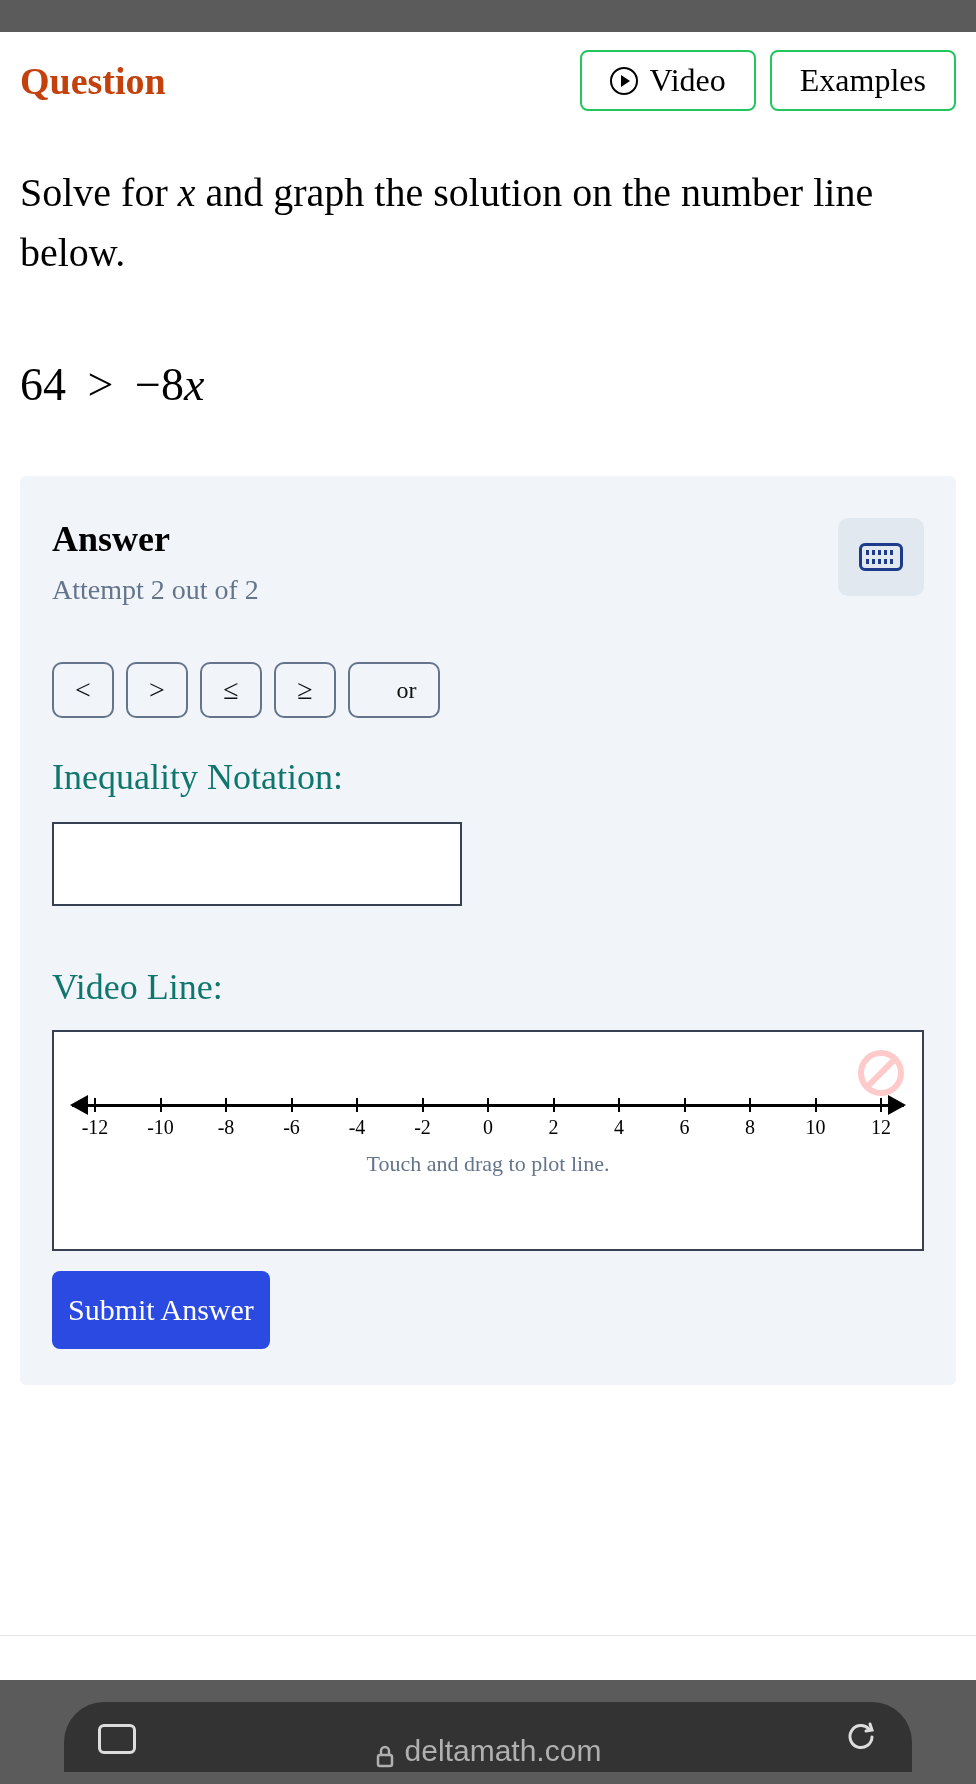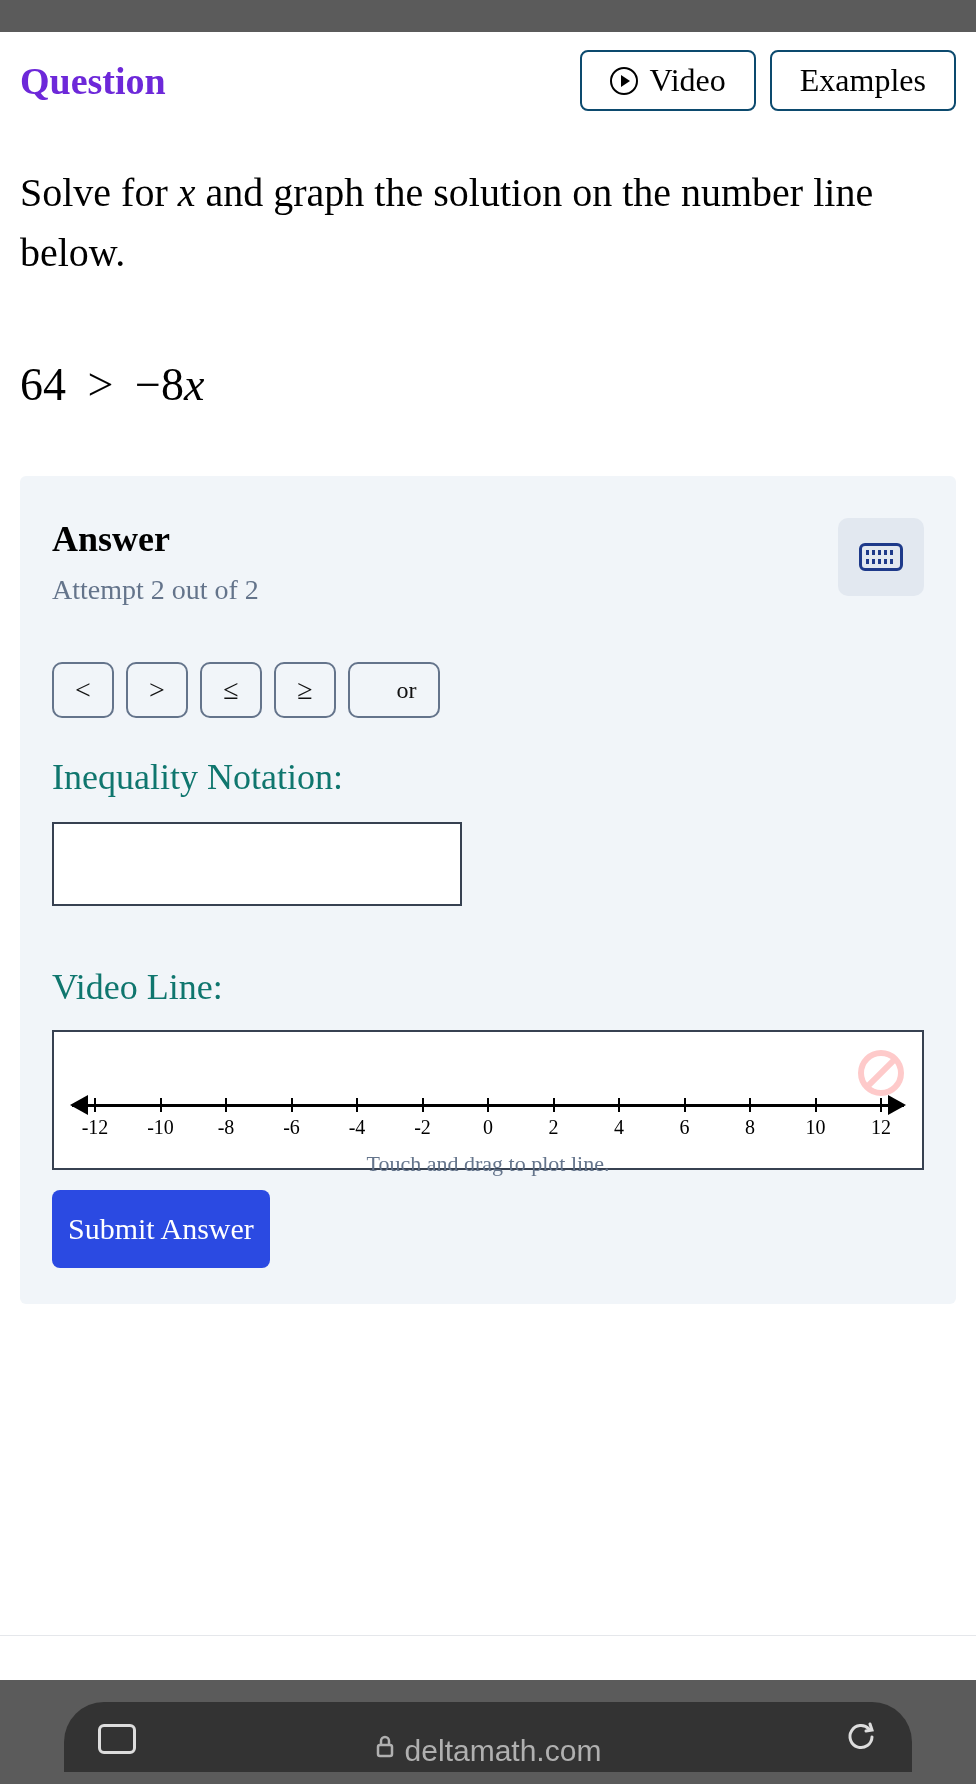--- a/index.html
+++ b/index.html
@@ -22,28 +22,28 @@
   display: flex;
   align-items: center;
   justify-content: space-between;
   padding: 18px 0 12px 0;
   gap: 12px;
 }
 .question-title {
   font-size: 38px;
   font-weight: bold;
   font-family: Georgia, serif;
-  color: #6d28d9;
+  color: #c2410c;
 }
 .header-buttons {
   display: flex;
   gap: 14px;
 }
 .header-btn {
-  border: 2px solid #0c4a6e;
+  border: 2px solid #22c55e;
   border-radius: 8px;
   padding: 10px 28px;
   font-size: 32px;
   font-family: Georgia, serif;
   background: #fff;
   display: flex;
   align-items: center;
   gap: 12px;
   cursor: pointer;
 }
@@ -173,21 +173,21 @@
   background: #fff;
   margin-top: 24px;
   font-size: 28px;
   padding: 8px 12px;
   font-family: Georgia, serif;
 }
 .number-line-box {
   border: 2px solid #374151;
   background: #fff;
   margin-top: 22px;
-  height: 140px;
+  height: 221px;
   position: relative;
   padding-top: 72px;
 }
 .cancel-icon {
   position: absolute;
   right: 18px;
   top: 18px;
   width: 46px;
   height: 46px;
   border-radius: 50%;
@@ -282,21 +282,21 @@
   height: 70px;
   background: #333;
   border-radius: 40px 40px 0 0;
   display: flex;
   align-items: flex-end;
   justify-content: center;
   padding-bottom: 4px;
 }
 .url-row {
   display: flex;
-  align-items: flex-start;
+  align-items: flex-end;
   gap: 10px;
   color: #b0b0b0;
   font-family: -apple-system, Arial, sans-serif;
   font-size: 30px;
 }
 .lock-icon-svg {
   width: 20px;
   height: 24px;
 }
 .tab-icon {

